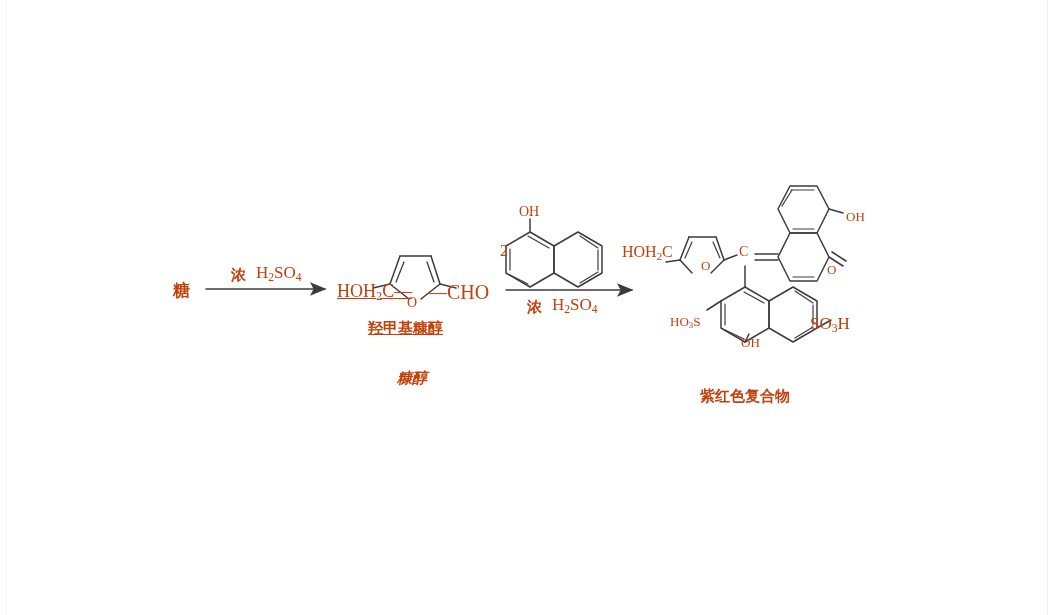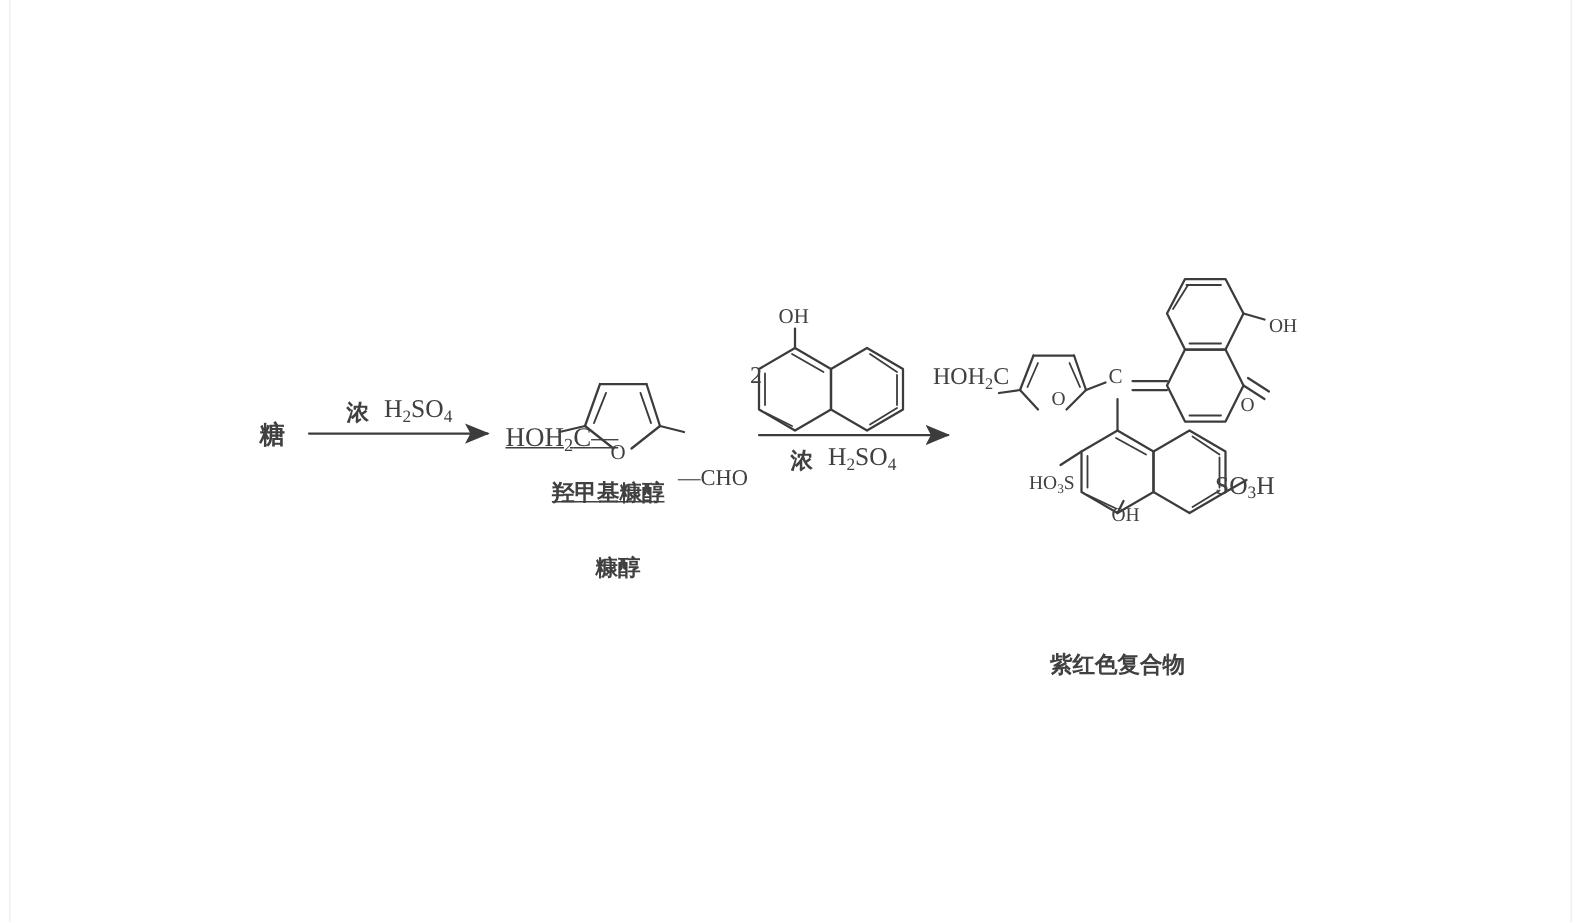--- a/index.html
+++ b/index.html
@@ -31,21 +31,21 @@
     left: 0;
     top: 0;
     width: 1054px;
     height: 615px;
   }
 
   
   .lbl {
     position: absolute;
     white-space: nowrap;
-    color: #404040;
+    color: #c2410c;
     line-height: 1;
   }
   .cjk {
     font-family: "DejaVu Sans", sans-serif;
     font-weight: 600;
   }
   .sci {
     font-family: "Liberation Serif", serif;
   }
   .sub {
@@ -54,40 +54,40 @@
   }
 
   
   .l-sugar      { left: 173px; top: 282px; font-size: 17px; }
   .l-cond1-cjk  { left: 231px; top: 268px; font-size: 15px; }
   .l-cond1-sci  { left: 256px; top: 264px; font-size: 17px; }
 
   
   .l-hmf-left   { left: 337px; top: 282px; font-size: 18px; text-decoration: underline; }
   .l-hmf-o      { left: 407px; top: 296px; font-size: 14px; }
-  .l-hmf-cho    { left: 452px; top: 282px; font-size: 15px; margin-top: 30px; }
+  .l-hmf-cho    { left: 427px; top: 282px; font-size: 20px; }
   .l-cap-hmf    { left: 368px; top: 321px; font-size: 15px; text-decoration: underline; }
-  .l-cap-furf   { left: 397px; top: 371px; font-size: 15px; }
+  .l-cap-furf   { left: 397px; top: 371px; font-size: 15px; font-style: italic; }
 
   
   .l-two        { left: 500px; top: 243px; font-size: 16px; }
   .l-naph-oh    { left: 519px; top: 205px; font-size: 14px; }
   .l-cond2-cjk  { left: 527px; top: 300px; font-size: 15px; }
   .l-cond2-sci  { left: 552px; top: 296px; font-size: 17px; }
 
   
   .l-p-hohc     { left: 622px; top: 244px; font-size: 16px; }
   .l-p-o-furan  { left: 701px; top: 259px; font-size: 13px; }
   .l-p-c        { left: 739px; top: 245px; font-size: 14px; }
   .l-p-oh-top   { left: 846px; top: 210px; font-size: 13px; }
   .l-p-dblo     { left: 827px; top: 263px; font-size: 13px; }
-  .l-p-ho3s     { left: 670px; top: 315px; font-size: 13px; margin-left: 16px; }
+  .l-p-ho3s     { left: 670px; top: 315px; font-size: 13px; }
   .l-p-so3h     { left: 810px; top: 315px; font-size: 17px; }
   .l-p-oh-bot   { left: 741px; top: 336px; font-size: 13px; }
-  .l-cap-prod   { left: 700px; top: 389px; font-size: 15px; margin-top: 47px; }
+  .l-cap-prod   { left: 700px; top: 389px; font-size: 15px; }
 </style>
 </head>
 <body>
 
 <div id="slide">
 
   <div class="edge-line edge-left"></div>
   <div class="edge-line edge-right"></div>
 
   <svg class="scheme" viewBox="0 0 1054 615">

